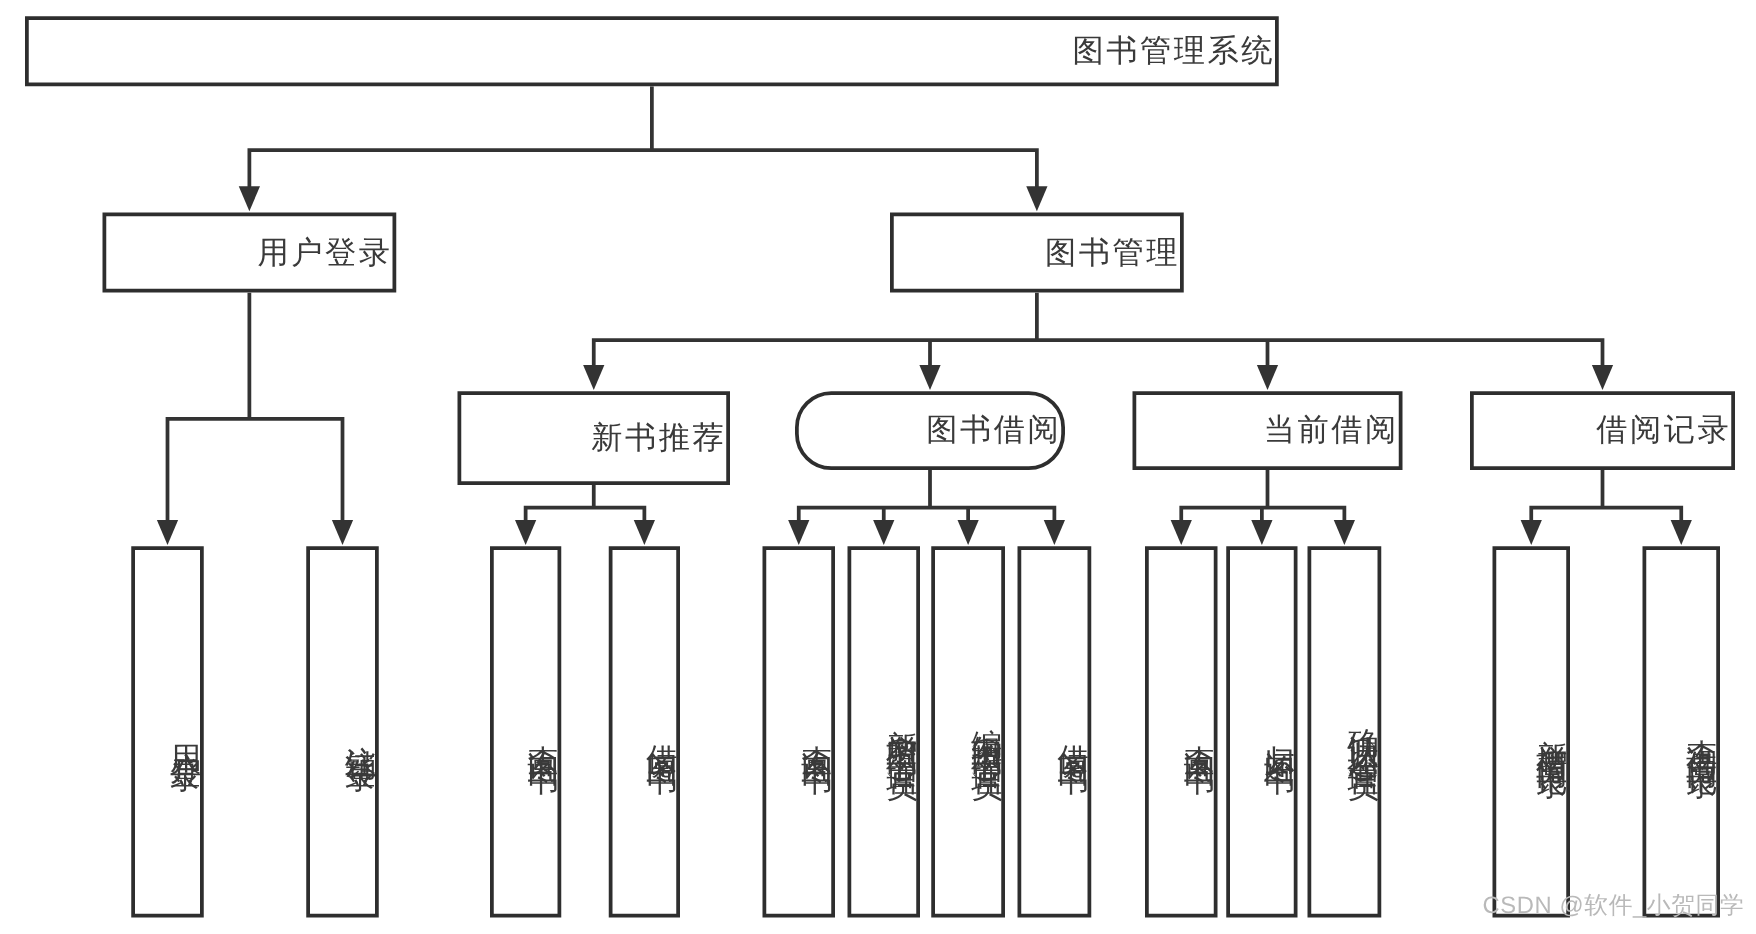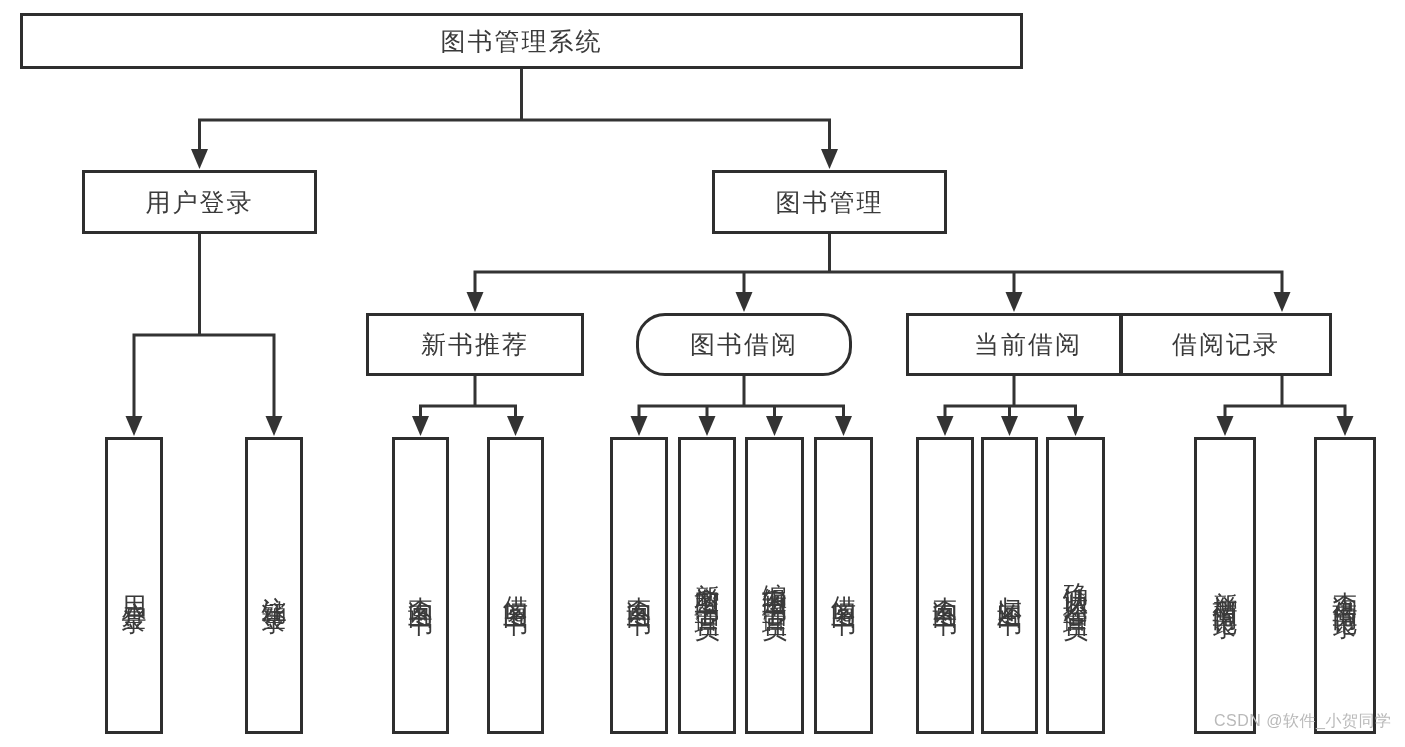--- a/index.html
+++ b/index.html
@@ -22,46 +22,45 @@
     width: 1405px;
     height: 747px;
   }
   .node {
     position: absolute;
     box-sizing: border-box;
     background: #ffffff;
     border: 3px solid var(--border, #2e2e2e);
     display: flex;
     align-items: center;
-    justify-content: center;
+    justify-content: flex-end;
     color: var(--text, #3a3a3a);
   }
   .node.h .lbl {
     font-size: 25px;
     letter-spacing: 2px;
     white-space: nowrap;
     line-height: 1;
   }
   .node.v .lbl {
     writing-mode: vertical-rl;
     text-orientation: mixed;
     font-size: 25px;
     letter-spacing: 5px;
     line-height: 1;
   }
   #watermark {
     position: absolute;
     left: 1186px;
     top: 711px;
-    font-size: 16px;
+    font-size: 19px;
     letter-spacing: 0.5px;
     color: var(--watermark, #b9b9b9);
     white-space: nowrap;
     z-index: 5;
-    margin-left: 28px;
   }
 </style>
 </head>
 <body>
 
 <div id="stage" style="--bg: #ffffff; --border: #2e2e2e; --text: #3a3a3a; --watermark: #b9b9b9;">
   <svg id="connectors" xmlns="http://www.w3.org/2000/svg" viewBox="0 0 1405 747">
       <g>
         <path d="M 521.5 69 L 521.5 121.5 M 198 120 L 831 120 M 199.5 120 L 199.5 151 M 829.5 120 L 829.5 151" fill="none" stroke="#333333" stroke-width="3"></path>
         <polygon points="191,149 208,149 199.5,169" fill="#333333"></polygon>
@@ -106,30 +105,30 @@
 
   <div class="node h" style="left: 20px; top: 13px; width: 1003px; height: 56px;">
       <span class="lbl">图书管理系统</span>
     </div>
     <div class="node h" style="left: 82px; top: 170px; width: 235px; height: 64px;">
       <span class="lbl">用户登录</span>
     </div>
     <div class="node h" style="left: 712px; top: 170px; width: 235px; height: 64px;">
       <span class="lbl">图书管理</span>
     </div>
-    <div class="node h" style="left: 366px; top: 313px; width: 218px; height: 63px;">
+    <div class="node h" style="left: 366px; top: 313px; width: 218px; height: 75px;">
       <span class="lbl">新书推荐</span>
     </div>
     <div class="node h" style="left: 636px; top: 313px; width: 216px; height: 63px; border-radius: 29px;">
       <span class="lbl">图书借阅</span>
     </div>
     <div class="node h" style="left: 906px; top: 313px; width: 216px; height: 63px; padding-left: 28px;">
       <span class="lbl">当前借阅</span>
     </div>
-    <div class="node h" style="left: 1120px; top: 313px; width: 212px; height: 63px;">
+    <div class="node h" style="left: 1176px; top: 313px; width: 212px; height: 63px;">
       <span class="lbl">借阅记录</span>
     </div>
     <div class="node v" style="left: 105px; top: 437px; width: 58px; height: 297px;">
       <span class="lbl">用户登录</span>
     </div>
     <div class="node v" style="left: 245px; top: 437px; width: 58px; height: 297px;">
       <span class="lbl">注销登录</span>
     </div>
     <div class="node v" style="left: 392px; top: 437px; width: 57px; height: 297px;">
       <span class="lbl">查询图书</span>

